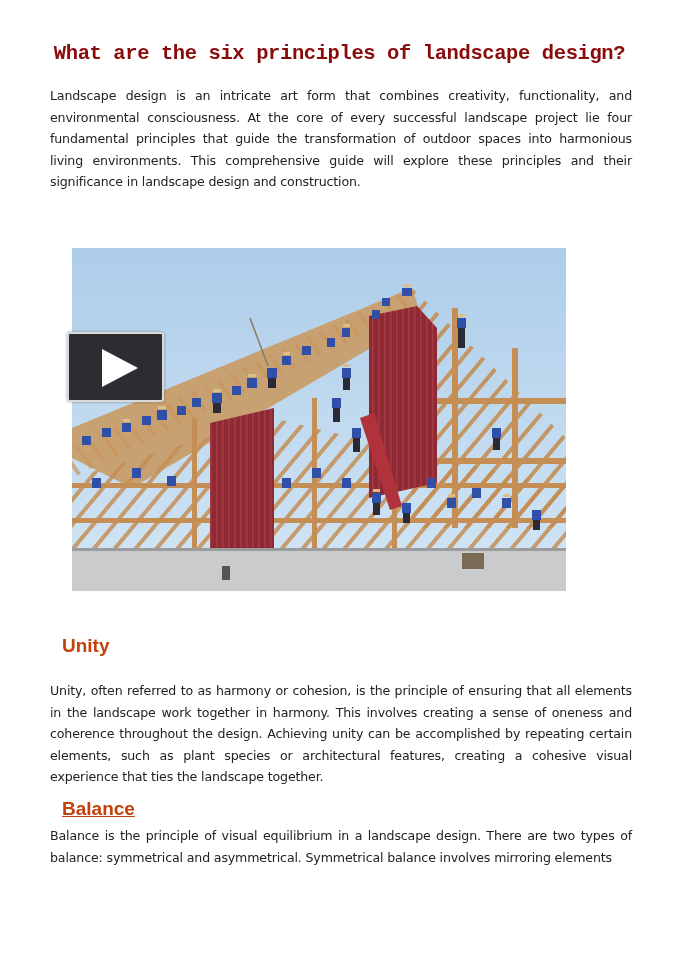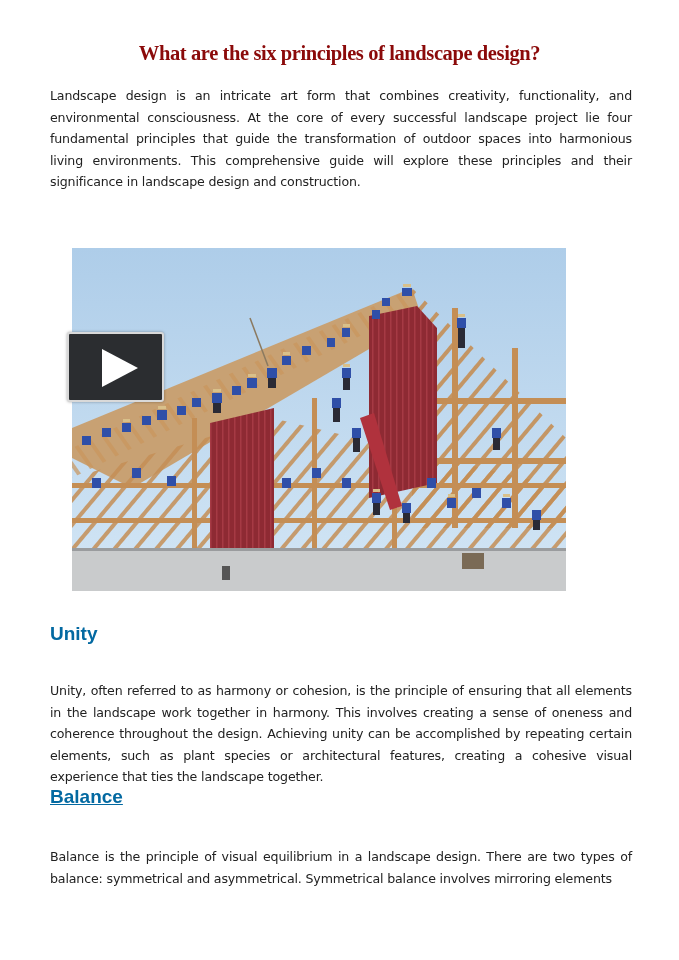--- a/index.html
+++ b/index.html
@@ -14,21 +14,21 @@
       overflow: hidden;
       font-family: "DejaVu Sans", sans-serif;
       color: #1a1a1a;
     }
     .title {
       position: absolute;
       left: 0;
       top: 42px;
       width: 679px;
       text-align: center;
-      font-family: Liberation Serif, serif;
+      font-family: Liberation Mono, monospace;
       font-weight: bold;
       font-size: 20.5px;
       letter-spacing: -0.4px;
       color: #8b0a0a;
       margin: 0;
     }
     .para {
       position: absolute;
       left: 50px;
       width: 582px;
@@ -36,29 +36,29 @@
       font-size: 12.6px;
       line-height: 21.6px;
       text-align: justify;
       text-align-last: left;
       color: #222222;
       font-family: "DejaVu Sans", sans-serif;
       letter-spacing: -0.15px;
     }
     .p-intro { top: 85px; }
     .p-unity { top: 680px; }
-    .p-balance { top: 846px; }
+    .p-balance { top: 825px; }
     .heading {
       position: absolute;
       left: 50px;
-      margin: 0;
+      margin: 12px;
       font-family: "Liberation Sans", sans-serif;
       font-weight: bold;
       font-size: 19px;
-      color: #0369a1;
+      color: #c2410c;
     }
     .h-unity { top: 623px; }
     .h-balance { top: 786px; text-decoration: underline; }
 
     .photo {
       position: absolute;
       left: 72px;
       top: 248px;
       width: 494px;
       height: 343px;

